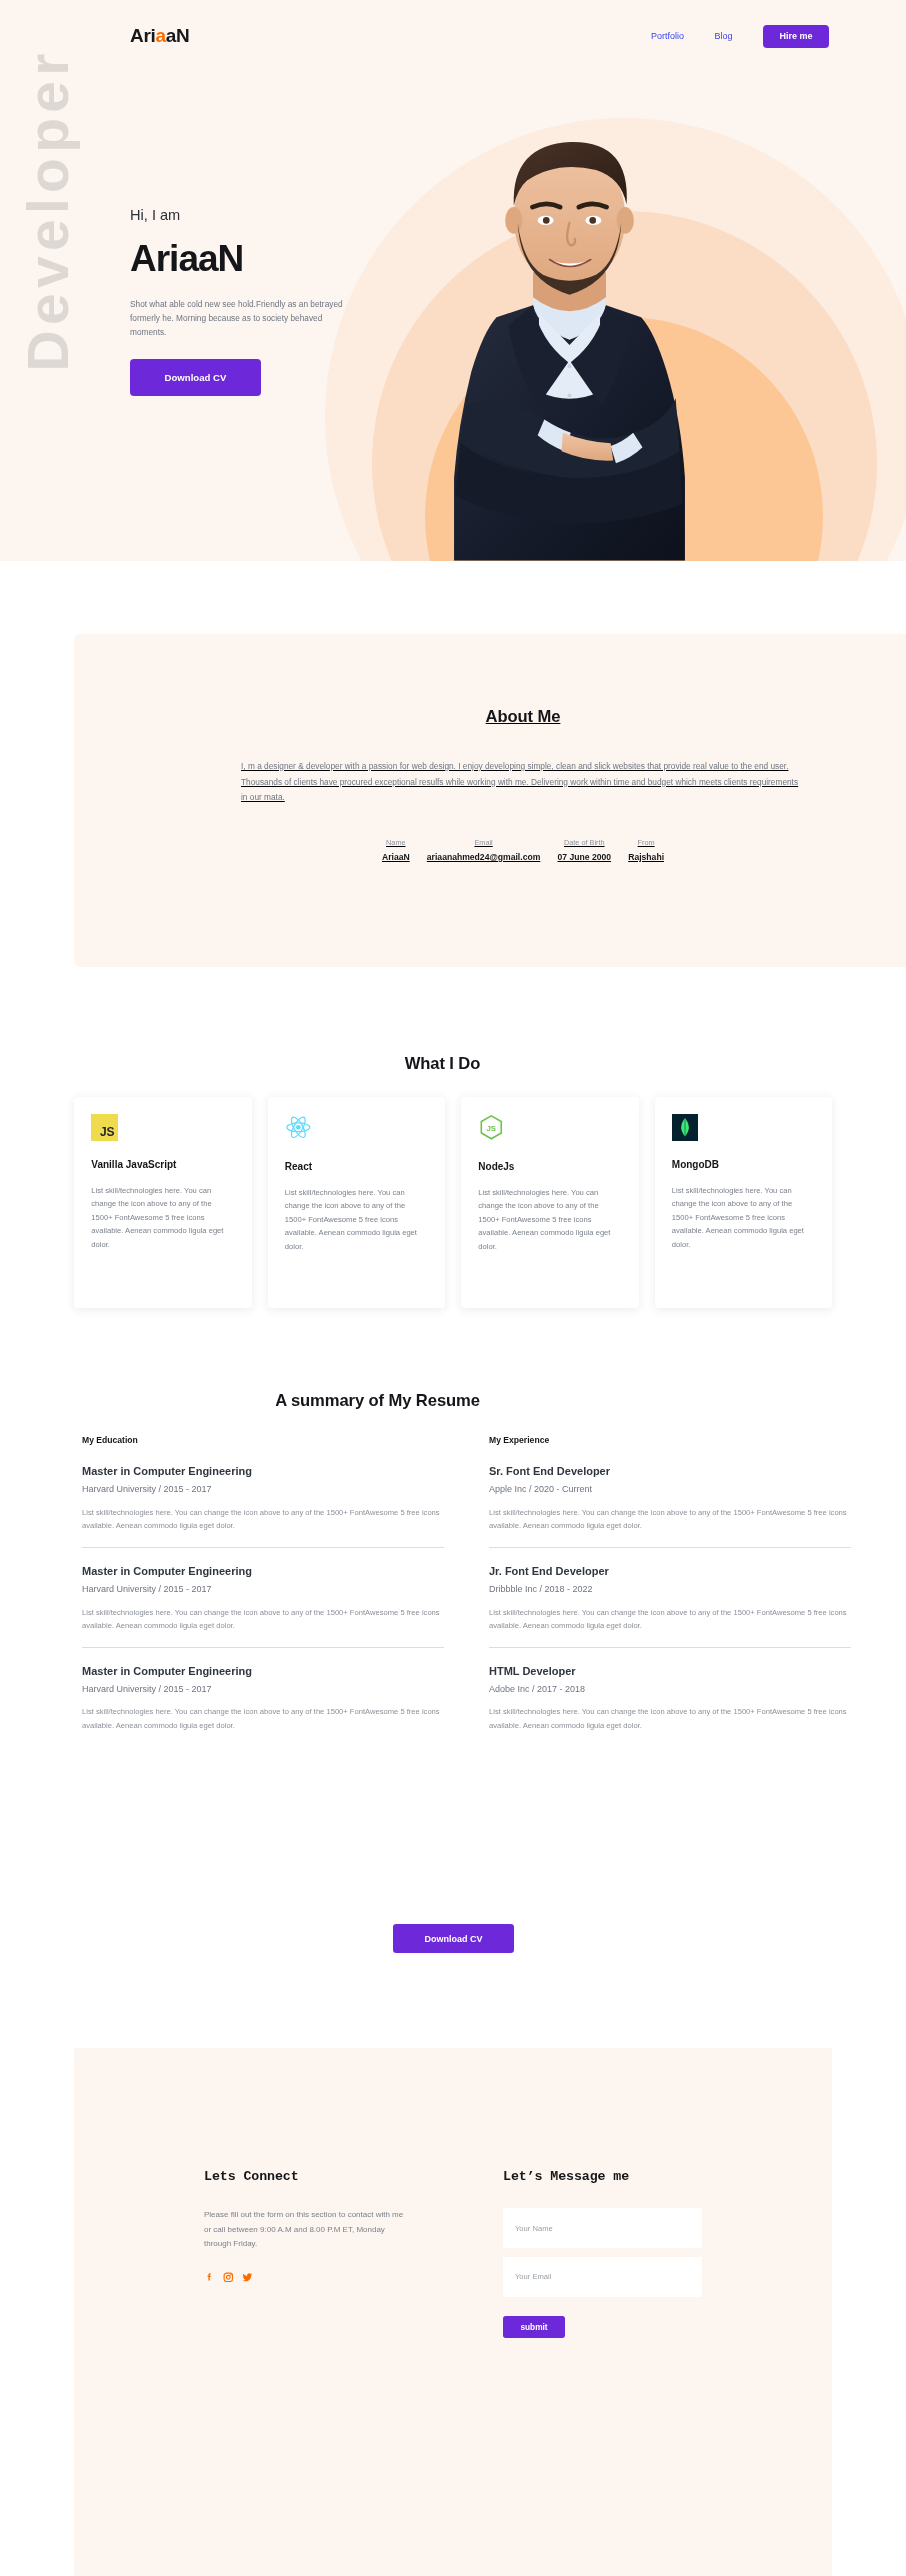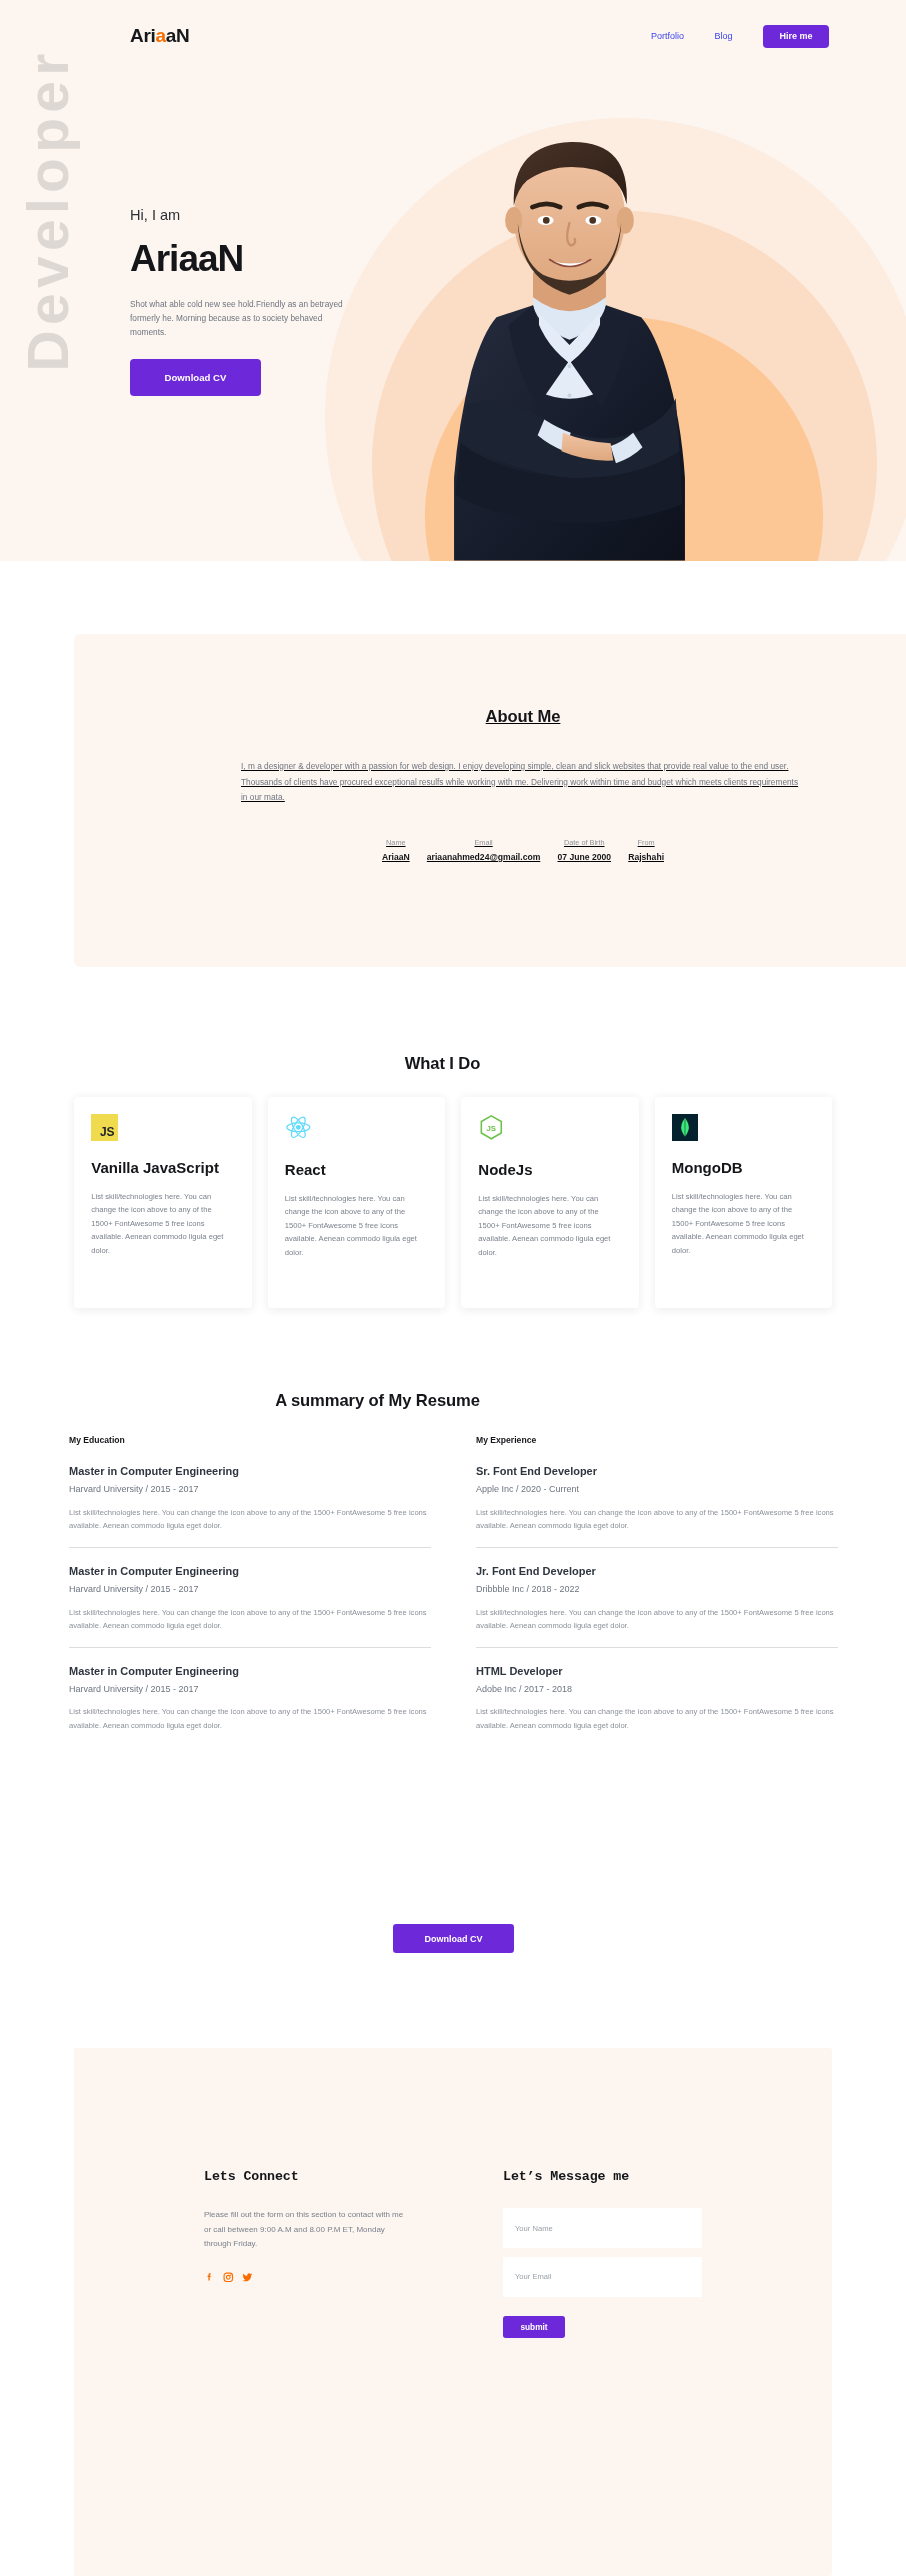--- a/index.html
+++ b/index.html
@@ -181,36 +181,36 @@
     padding: 0 3.3px 2px 0;
     font-size: 12px; font-weight: 700; color: #22262d;
     font-family: "Liberation Sans", sans-serif;
   }
   .mongo-badge {
     width: 26.6px; height: 26.6px;
     background: #04222e;
     display: flex; align-items: center; justify-content: center;
   }
   .card-title {
-    font-size: 15px;
+    font-size: 10px;
     font-weight: 700;
     color: #14161a;
     margin-bottom: 13.3px;
   }
   .card-text {
     font-size: 7.6px;
     line-height: 1.78;
     color: #7b818c;
   }
 
   
   .res-title { position: absolute; top: 1391px; left: 0; width: 755px; }
   .resume {
     position: absolute;
-    top: 1435px; left: 69px;
+    top: 1435px; left: 82px;
     width: 769px;
     display: flex;
     gap: 45px;
     justify-content: space-between;
   }
   .res-col { flex: 1; }
   .res-col-h {
     font-size: 8.6px;
     font-weight: 700;
     color: #14161a;

